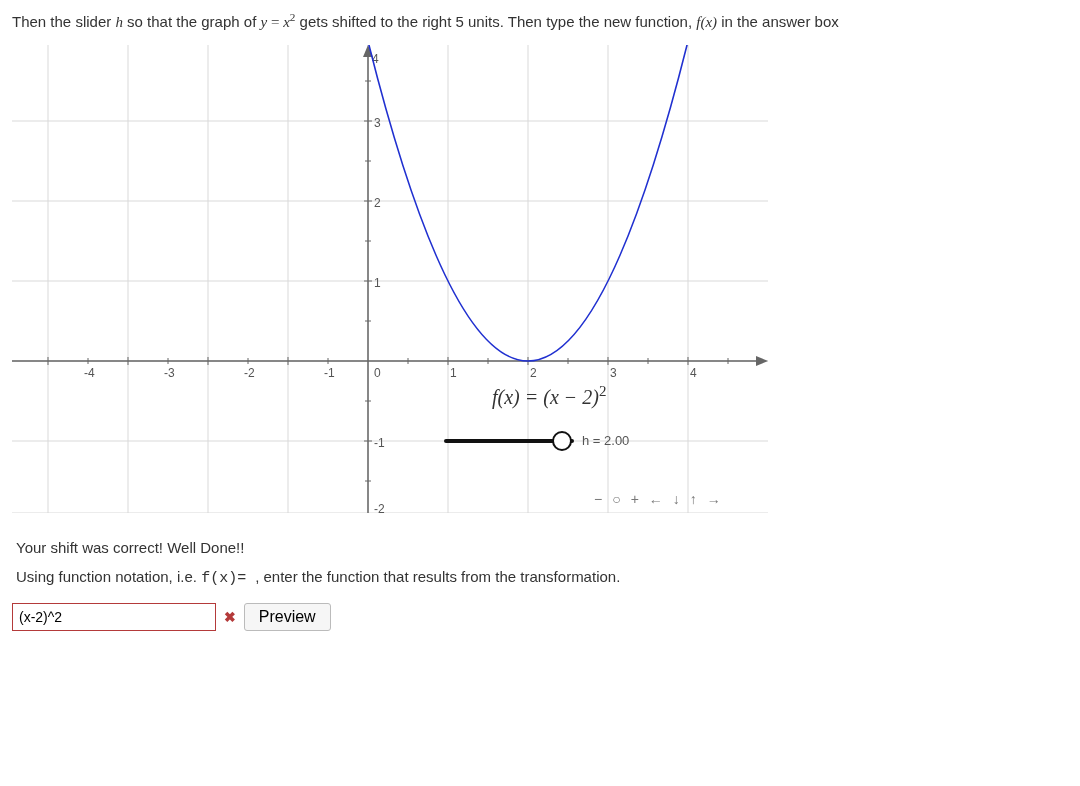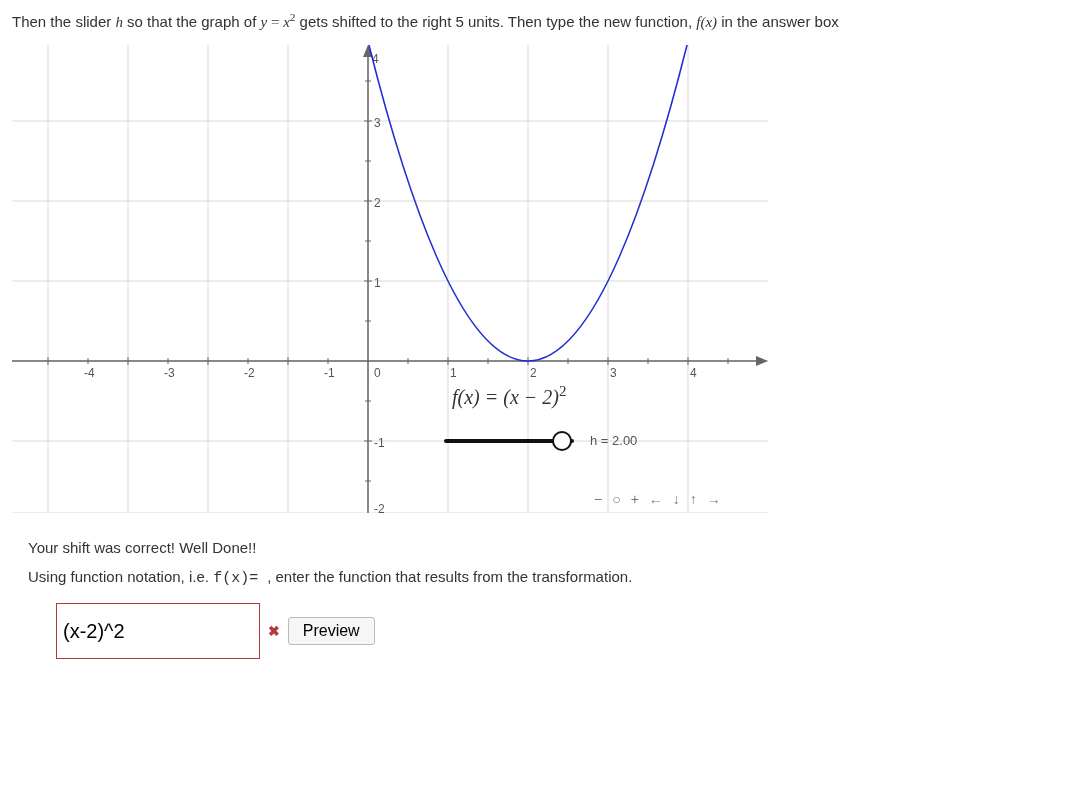--- a/index.html
+++ b/index.html
@@ -26,26 +26,27 @@
   .arrow { fill: #666; }
   .tick text { font-size: 12px; fill: #555; font-family: Arial, sans-serif; }
   .ticksm { stroke: #666; stroke-width: 1; }
   .curve { fill: none; stroke: #2030d0; stroke-width: 1.6; }
 
   .overlay-label {
     position: absolute;
     font-family: 'Times New Roman', serif;
     font-size: 20px;
     color: #333;
+    margin-left: 40px;
   }
   .slider-wrap {
     position: absolute;
     display: flex;
     align-items: center;
-    gap: 16px;
+    gap: 8px;
   }
   .slider-track {
     position: relative;
     width: 130px;
     height: 4px;
     background: #111;
     border-radius: 2px;
   }
   .slider-thumb {
     position: absolute;
@@ -62,37 +63,36 @@
   .ggb-tools {
     position: absolute;
     display: flex;
     gap: 10px;
     font-size: 14px;
     color: #777;
   }
   .ggb-tools span { cursor: default; }
 
   .answer-block { margin-top: 26px; }
-  .line { margin: 12px 16px; }
+  .line { margin: 12px 4px; }
   .mono { font-family: 'Courier New', monospace; }
 
   .answer-row {
     display: flex;
     align-items: center;
     gap: 8px;
     margin: 16px 0;
   }
   .answer-input {
     width: 190px;
     height: 26px;
     border: 1.5px solid #b43a3a;
-    padding: 14px 6px;
-    font-size: 20px;
+    padding: 0 6px;
+    font-size: 14px;
     font-family: Arial, sans-serif;
-    margin-left: 44px;
   }
   .clear-x {
     color: #b43a3a;
     font-weight: bold;
     font-size: 14px;
     cursor: default;
   }
   .preview-btn {
     border: 1px solid #bbb;
     background: #f6f6f6;

